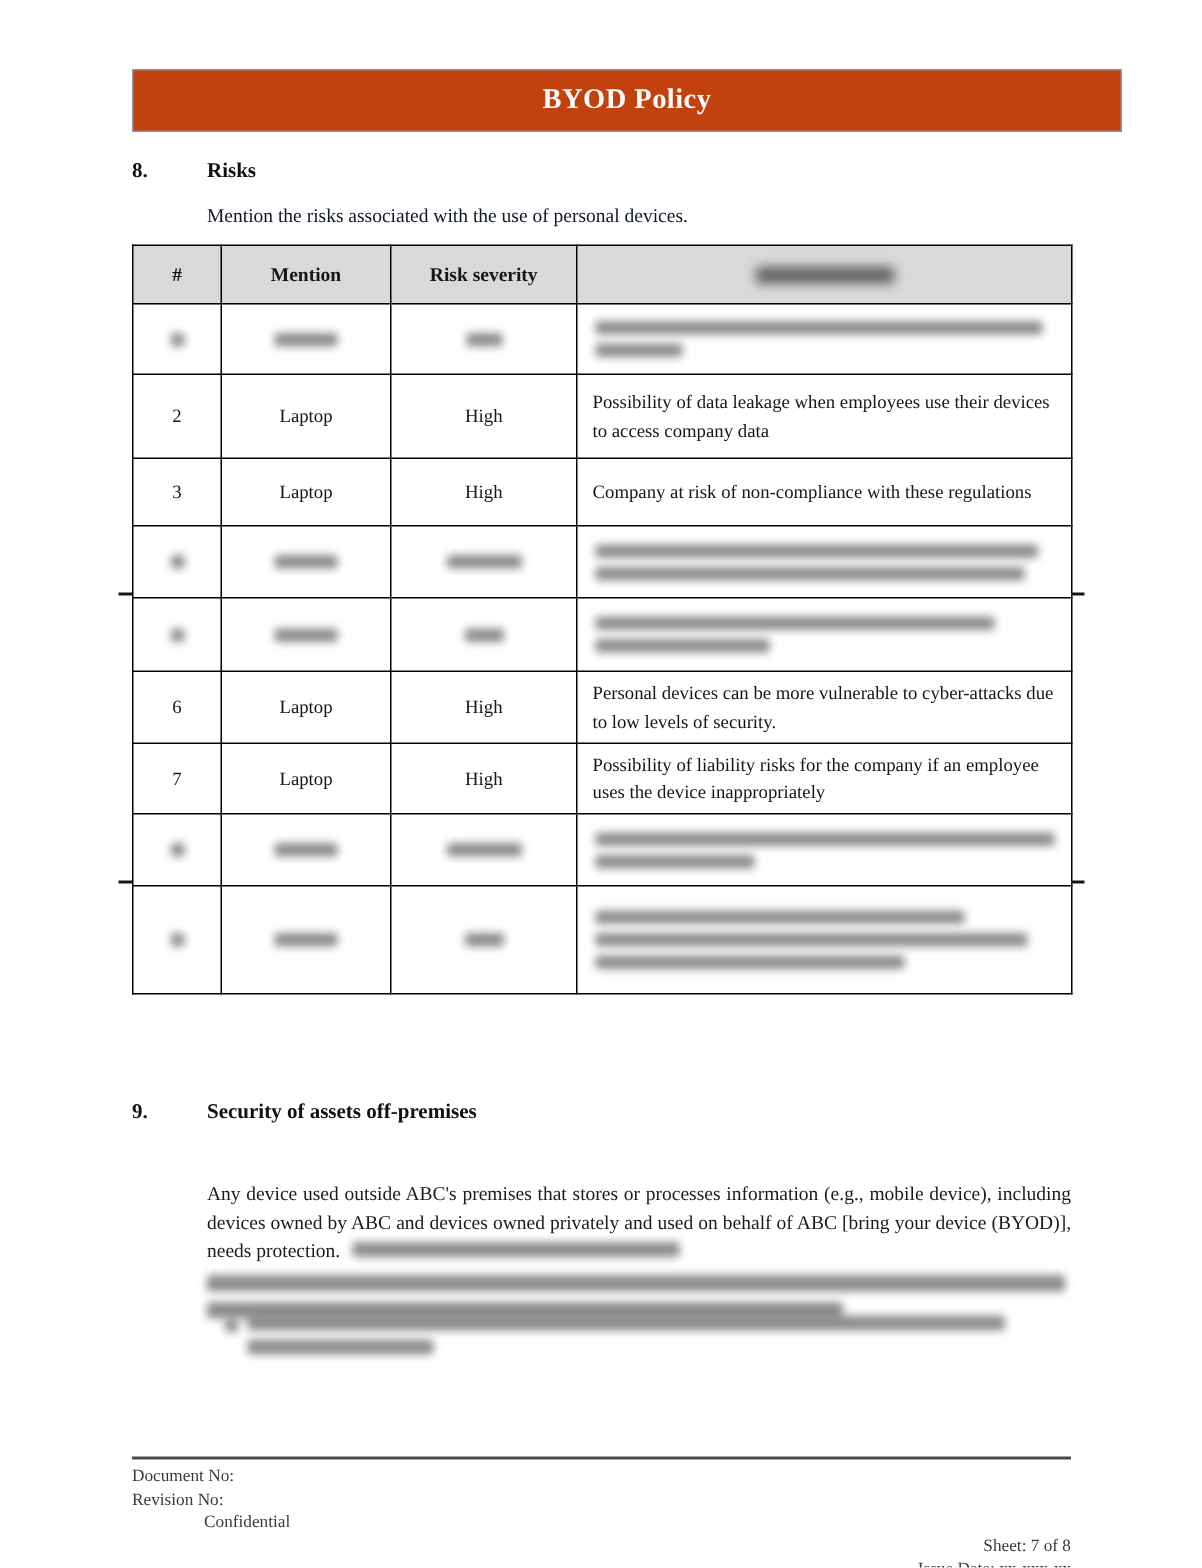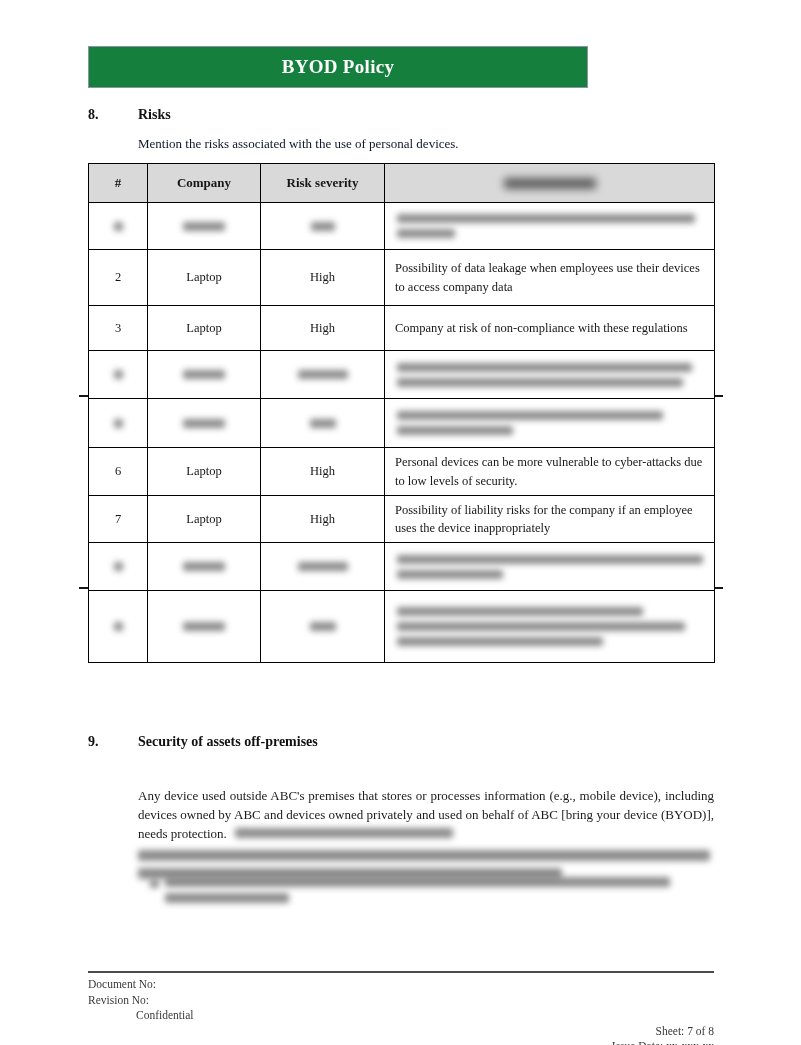--- a/index.html
+++ b/index.html
@@ -1,22 +1,22 @@
 <!DOCTYPE html>
 <html><head>
 <meta charset="utf-8">
 <style>
   html,body{margin:0;padding:0;background:#ffffff;}
   body{width:801px;height:1045px;overflow:hidden;
        font-family:"Liberation Serif","DejaVu Serif",serif;color:#1b1b1b;}
   .page{position:relative;width:801px;height:1045px;background:#fff;}
 
   
-  .banner{position:absolute;left:88px;top:46px;width:500px;height:42px;
-          background:#15803d;border:1px solid #8d949f;box-sizing:border-box;
+  .banner{position:absolute;left:88px;top:46px;width:660px;height:42px;
+          background:#c2410c;border:1px solid #8d949f;box-sizing:border-box;
           display:flex;align-items:center;justify-content:center;text-align:center;}
   .banner h1{margin:0;font-size:19px;font-weight:bold;color:#fdfdfd;letter-spacing:.3px;}
 
   
   .sec-head{position:absolute;left:88px;width:626px;display:flex;
             font-size:14px;font-weight:bold;color:#111;}
   .sec-num{width:50px;flex:0 0 50px;}
   .intro{position:absolute;left:138px;top:136px;margin:0;font-size:13px;color:#0f172a;}
 
   
@@ -73,21 +73,21 @@
   <table class="risk">
     <colgroup>
         <col class="c1">
         <col class="c2">
         <col class="c3">
         <col class="c4">
       </colgroup>
     <thead>
       <tr>
         <th>#</th>
-        <th>Company</th>
+        <th>Mention</th>
         <th>Risk severity</th>
         <th>
             <div class="blur hbar"></div>
           </th>
       </tr>
     </thead>
     <tbody>
       <tr style="height:45px">
         <td class="c">
             <div class="blur" style="width:9px"></div>

